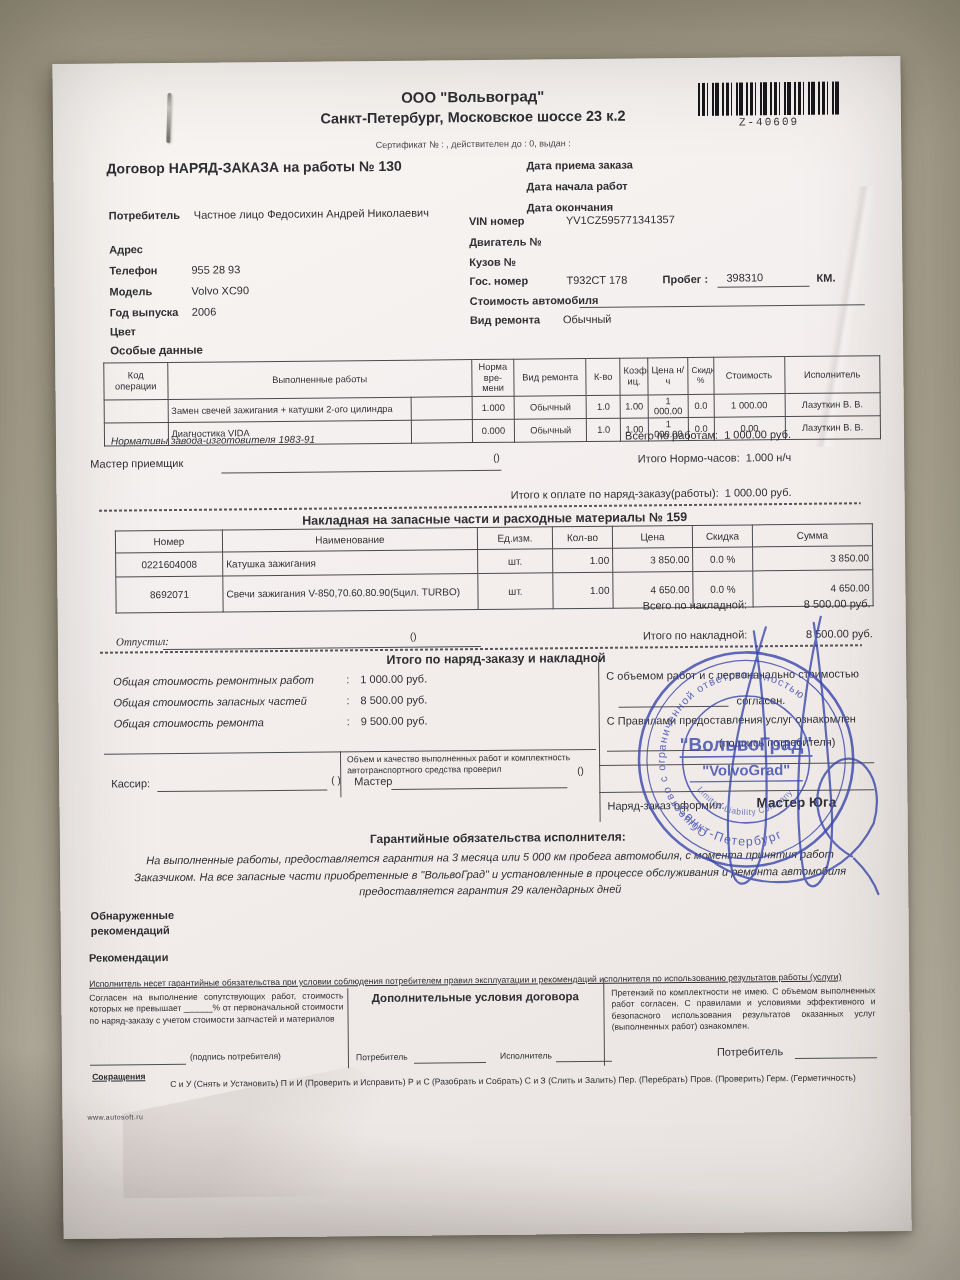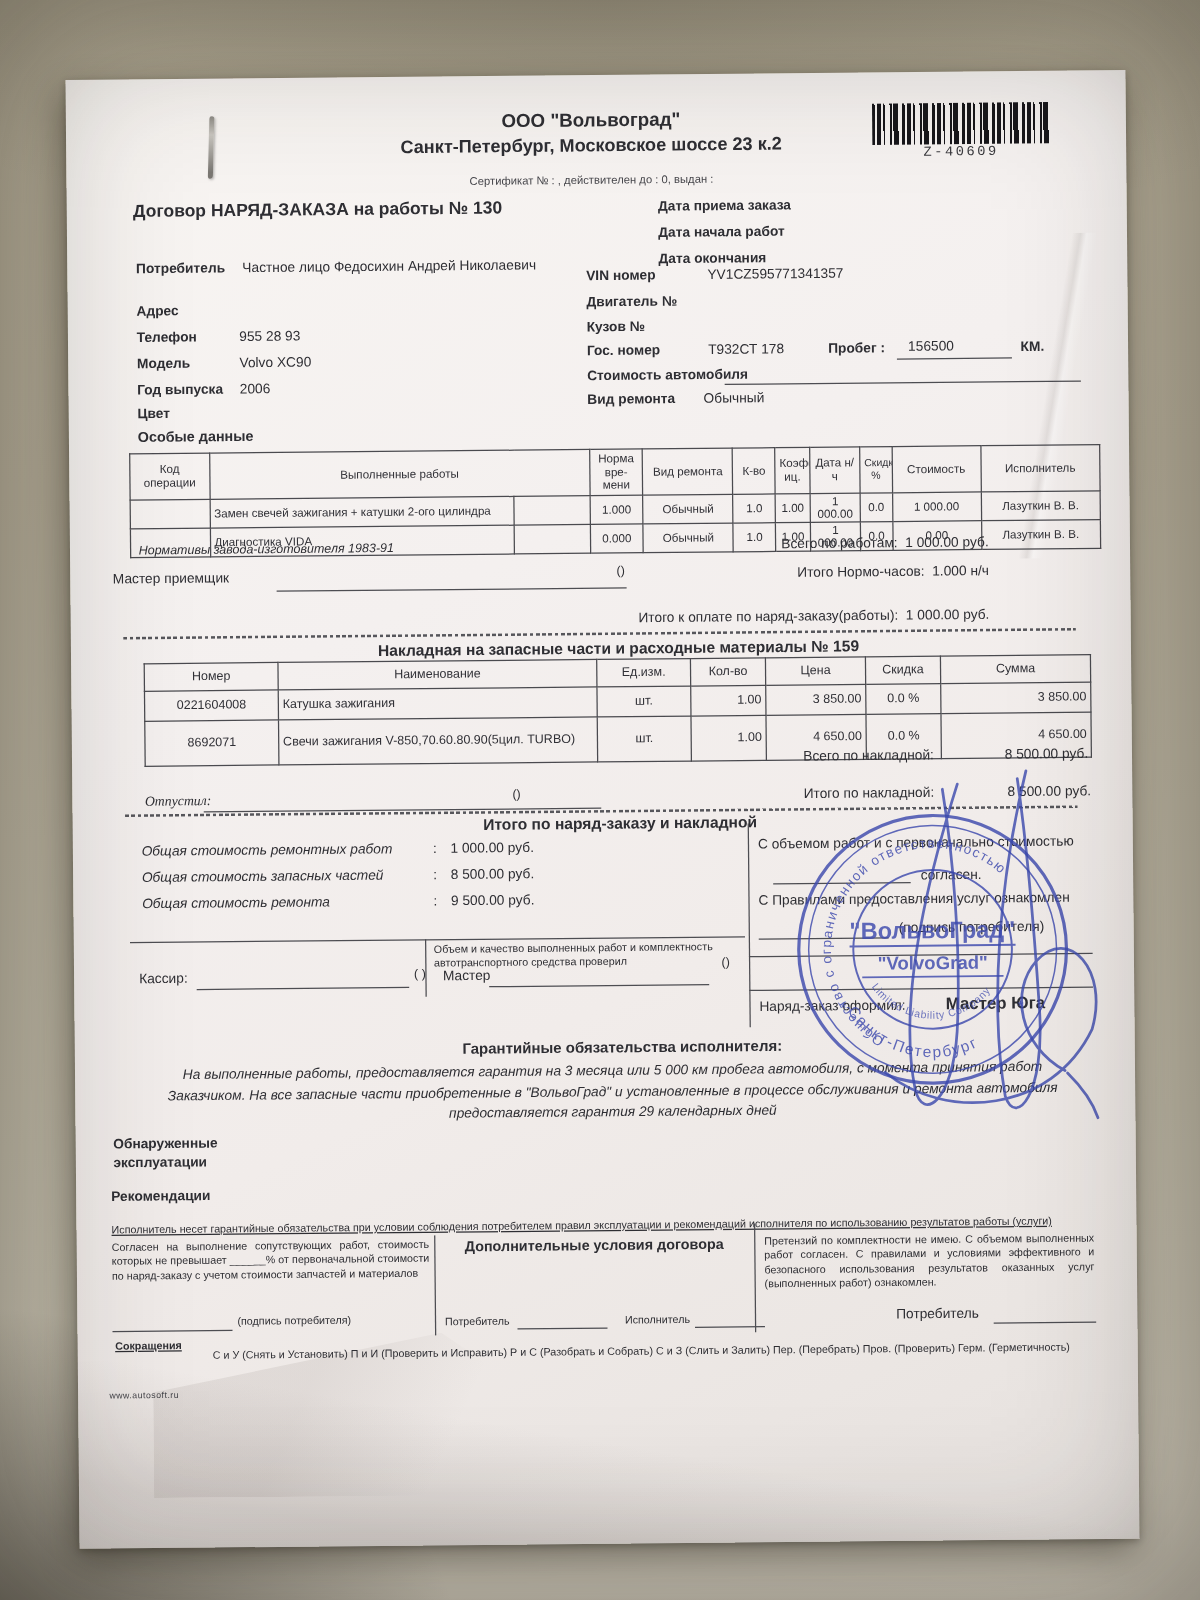--- a/index.html
+++ b/index.html
@@ -105,21 +105,21 @@
   <div class="abs b t11" style="left:473px;top:100px;">Дата приема заказа</div>
   <div class="abs b t11" style="left:473px;top:121px;">Дата начала работ</div>
   <div class="abs b t11" style="left:473px;top:142px;">Дата окончания</div>
   <div class="abs b t11" style="left:415px;top:155px;">VIN номер</div>
   <div class="abs t11" style="left:512px;top:155px;">YV1CZ595771341357</div>
   <div class="abs b t11" style="left:415px;top:176px;">Двигатель №</div>
   <div class="abs b t11" style="left:415px;top:196px;">Кузов №</div>
   <div class="abs b t11" style="left:415px;top:215px;">Гос. номер</div>
   <div class="abs t11" style="left:512px;top:215px;">Т932СТ 178</div>
   <div class="abs b t11" style="left:608px;top:215px;">Пробег :</div>
-  <div class="abs t11" style="left:672px;top:214px;">156500</div>
+  <div class="abs t11" style="left:672px;top:214px;">398310</div>
   <div class="abs ln" style="left:663px;top:229px;width:92px;"></div>
   <div class="abs b t11" style="left:762px;top:215px;">КМ.</div>
   <div class="abs b t11" style="left:415px;top:235px;">Стоимость автомобиля</div>
   <div class="abs ln" style="left:525px;top:248px;width:285px;"></div>
   <div class="abs b t11" style="left:415px;top:254px;">Вид ремонта</div>
   <div class="abs t11" style="left:508px;top:254px;">Обычный</div>
 
   <div class="abs b" style="left:55px;top:281px;font-size:11.5px;">Особые данные</div>
 
   <table class="doc-table works" style="left:48px;top:299px;width:777px;">
@@ -137,21 +137,21 @@
         <col style="width:90px">
     </colgroup>
     <tbody>
         <tr style="height:37px;">
       <th>Код операции</th>
       <th colspan="2">Выполненные работы</th>
       <th>Норма вре- мени</th>
       <th>Вид ремонта</th>
       <th>К-во</th>
       <th>Коэфф иц.</th>
-      <th>Дата н/ч</th>
+      <th>Цена н/ч</th>
       <th style="font-size:8.4px;">Скидка %</th>
       <th>Стоимость</th>
       <th>Исполнитель</th>
     </tr>
     <tr>
       <td class="mid-cell"></td>
       <td class="name-cell">Замен свечей зажигания + катушки 2-ого цилиндра</td>
       <td></td>
       <td class="mid-cell">1.000</td>
       <td class="mid-cell">Обычный</td>
@@ -285,21 +285,21 @@
   <div class="abs vln" style="left:540px;top:690px;height:73px;"></div>
   <div class="abs ln" style="left:540px;top:706px;width:275px;"></div>
   <div class="abs ln" style="left:540px;top:733px;width:275px;"></div>
   <div class="abs t11" style="left:548px;top:741px;">Наряд-заказ оформил:</div>
   <div class="abs b" style="left:697px;top:738px;font-size:13.5px;">Мастер Юга</div>
 
   <div class="abs b c" style="left:60px;top:771px;width:756px;font-size:12px;">Гарантийные обязательства исполнителя:</div>
   <div class="abs i c t11" style="left:72px;top:789px;width:716px;line-height:1.5;">На выполненные работы,  предоставляется гарантия на 3 месяца  или 5 000 км пробега автомобиля, с момента принятия работ Заказчиком. На все запасные части приобретенные в "ВольвоГрад" и установленные в процессе обслуживания и ремонта автомобиля предоставляется гарантия 29 календарных дней</div>
 
   <div class="abs b t11 pre" style="left:30px;top:845px;line-height:1.35;">Обнаруженные
-эксплуатации</div>
+рекомендаций</div>
   <div class="abs b t11" style="left:28px;top:888px;">Рекомендации</div>
   <div class="abs s85 underlined" style="left:28px;top:915px;width:792px;">Исполнитель несет гарантийные обязательства при условии соблюдения потребителем правил эксплуатации и рекомендаций исполнителя по использованию результатов работы (услуги)</div>
 
   <div class="abs s85 j" style="left:28px;top:929px;width:254px;">Согласен  на  выполнение  сопутствующих  работ, стоимость  которых  не  превышает  ______%  от первоначальной  стоимости  по  наряд-заказу  с учетом стоимости запчастей и материалов</div>
   <div class="abs s85" style="left:128px;top:989px;">(подпись потребителя)</div>
   <div class="abs ln" style="left:28px;top:1001px;width:96px;"></div>
   <div class="abs vln" style="left:286px;top:927px;height:80px;"></div>
   <div class="abs b c" style="left:292px;top:931px;width:244px;font-size:11.5px;">Дополнительные условия договора</div>
   <div class="abs s85" style="left:294px;top:991px;">Потребитель</div>
   <div class="abs ln" style="left:352px;top:1002px;width:72px;"></div>

